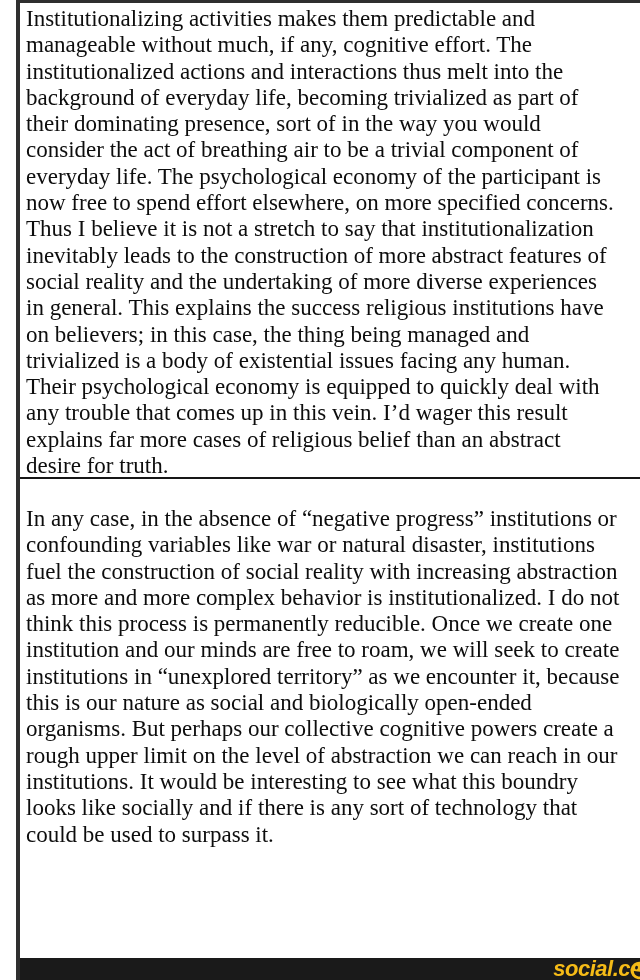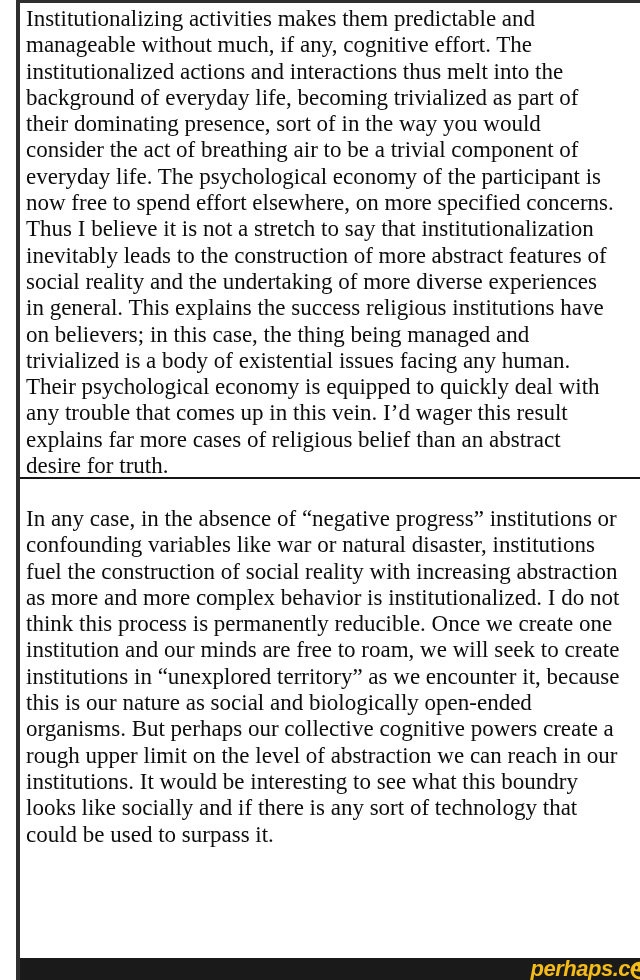--- a/index.html
+++ b/index.html
@@ -107,21 +107,21 @@
 this is our nature as social and biologically open-ended
 organisms. But perhaps our collective cognitive powers create a
 rough upper limit on the level of abstraction we can reach in our
 institutions. It would be interesting to see what this boundry
 looks like socially and if there is any sort of technology that
 could be used to surpass it.</div>
 
   <div class="watermark-bar"></div>
 
   <div class="watermark">
-    <span>perhaps.c</span>
+    <span>social.c</span>
     <svg class="smiley" viewBox="0 0 20 20">
       <circle cx="10" cy="10" r="9.3" fill="#f5bb17"></circle>
       <ellipse cx="6.6" cy="7.4" rx="1.5" ry="2" fill="#1a1a1a"></ellipse>
       <ellipse cx="13.2" cy="7.4" rx="1.5" ry="2" fill="#1a1a1a"></ellipse>
       <path d="M4.4,11.2 a5.6,5.2 0 0 0 11.2,0 z" fill="#1a1a1a"></path>
     </svg>
   </div>
 
 </div>
 

